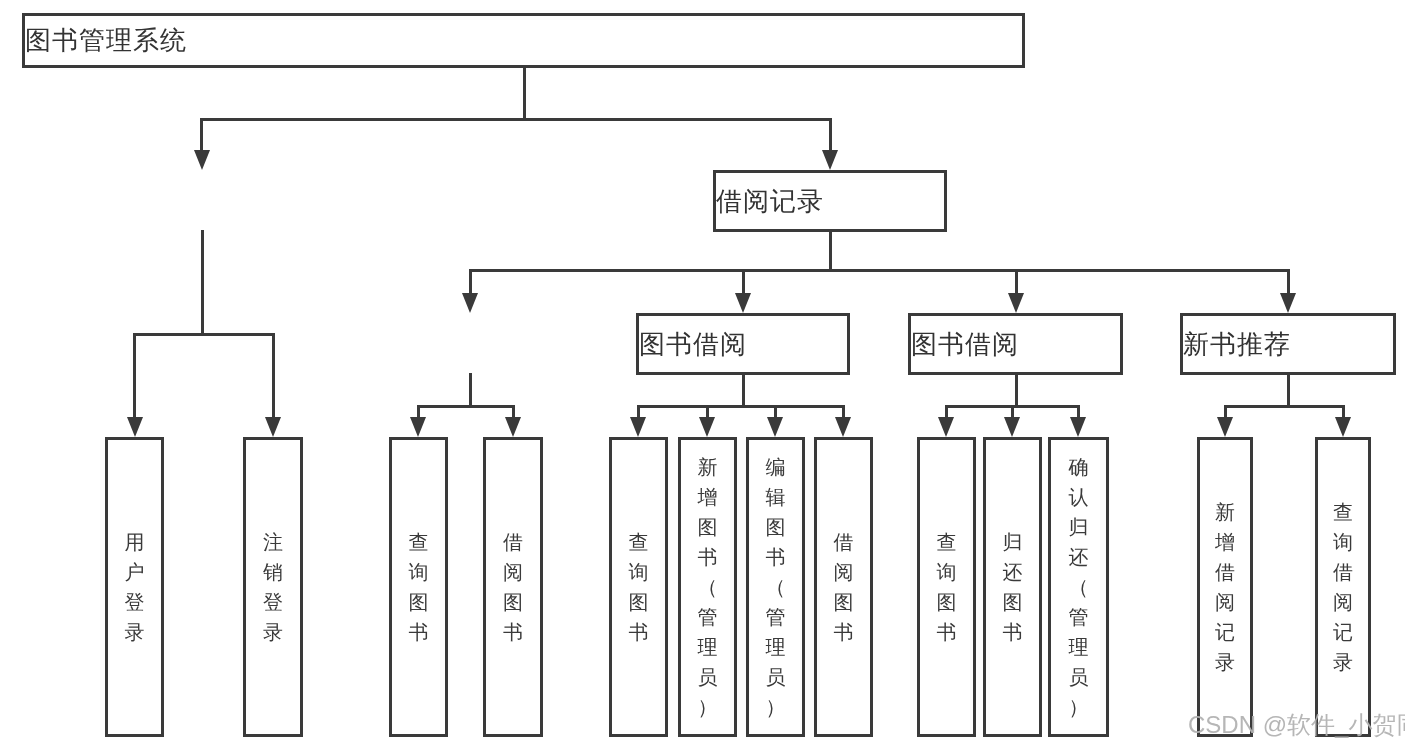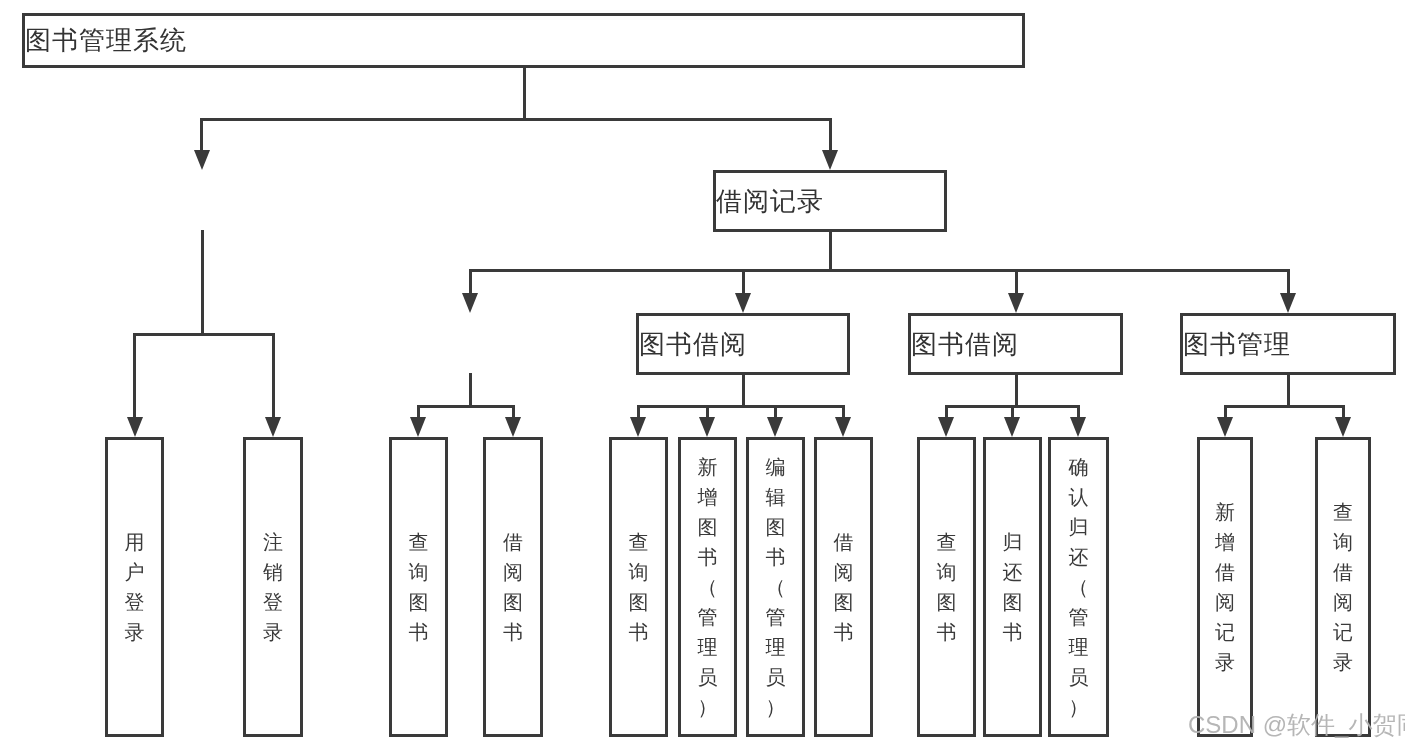--- a/index.html
+++ b/index.html
@@ -45,21 +45,21 @@
     <span>借阅记录</span>
   </div>
 
   <div class="hbox" style="left:636px;top:313px;width:214px;height:62px">
     <span>图书借阅</span>
   </div>
   <div class="hbox" style="left:908px;top:313px;width:215px;height:62px">
     <span>图书借阅</span>
   </div>
   <div class="hbox" style="left:1180px;top:313px;width:216px;height:62px">
-    <span>图书管理</span>
+    <span>新书推荐</span>
   </div>
 
   <div class="vbox" style="left:105px;width:59px">
     <span class="vtext">用
 户
 登
 录</span>
   </div>
   <div class="vbox" style="left:243px;width:60px">
     <span class="vtext">注

